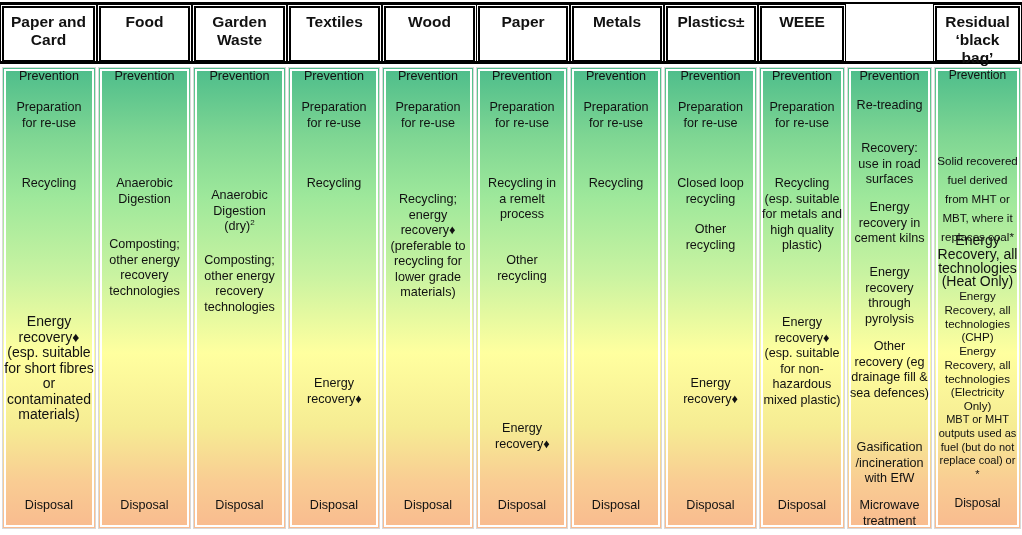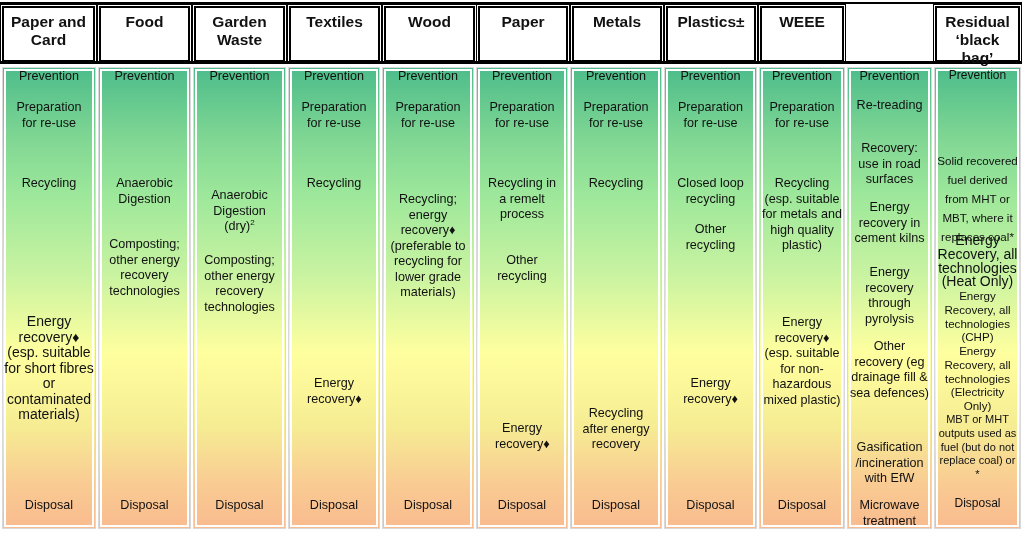--- a/index.html
+++ b/index.html
@@ -102,21 +102,20 @@
   <div class="item" style="top:108px;padding:0 6px;">Recycling in a remelt process</div>
   <div class="item" style="top:185px;padding:0 16px;">Other recycling</div>
   <div class="item" style="top:353px;padding:0 18px;">Energy recovery♦</div>
   <div class="item" style="top:430px;">Disposal</div>
 </div>
 
 <div class="col" style="left:570px;width:92px;">
   <div class="item" style="top:1px;">Prevention</div>
   <div class="item" style="top:32px;padding:0 6px;">Preparation for re-use</div>
   <div class="item" style="top:108px;">Recycling</div>
-  <div class="item" style="top:338px;padding:0 6px;">Recycling after energy recovery</div>
   <div class="item" style="top:430px;">Disposal</div>
 </div>
 
 <div class="col" style="left:664px;width:93px;">
   <div class="item" style="top:1px;">Prevention</div>
   <div class="item" style="top:32px;padding:0 6px;">Preparation for re-use</div>
   <div class="item" style="top:108px;padding:0 8px;">Closed loop recycling</div>
   <div class="item" style="top:154px;padding:0 16px;">Other recycling</div>
   <div class="item" style="top:308px;padding:0 18px;">Energy recovery♦</div>
   <div class="item" style="top:430px;">Disposal</div>

